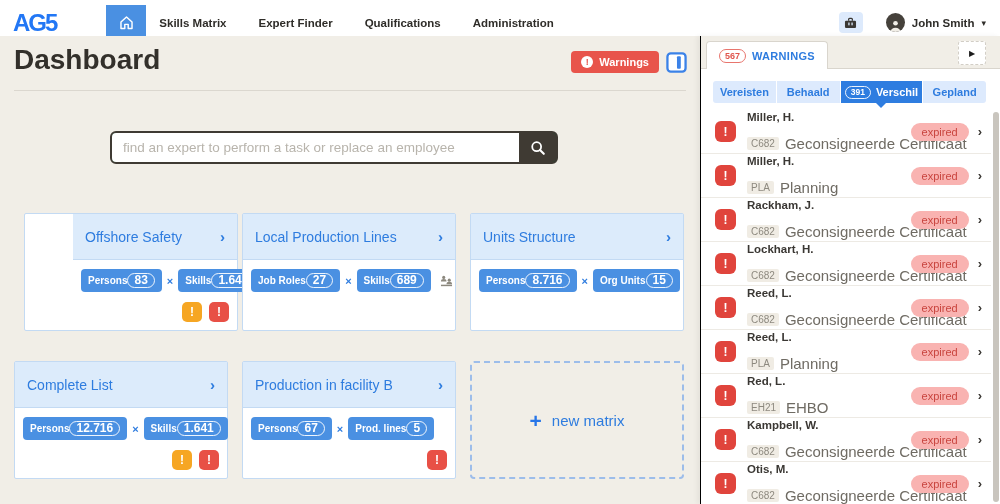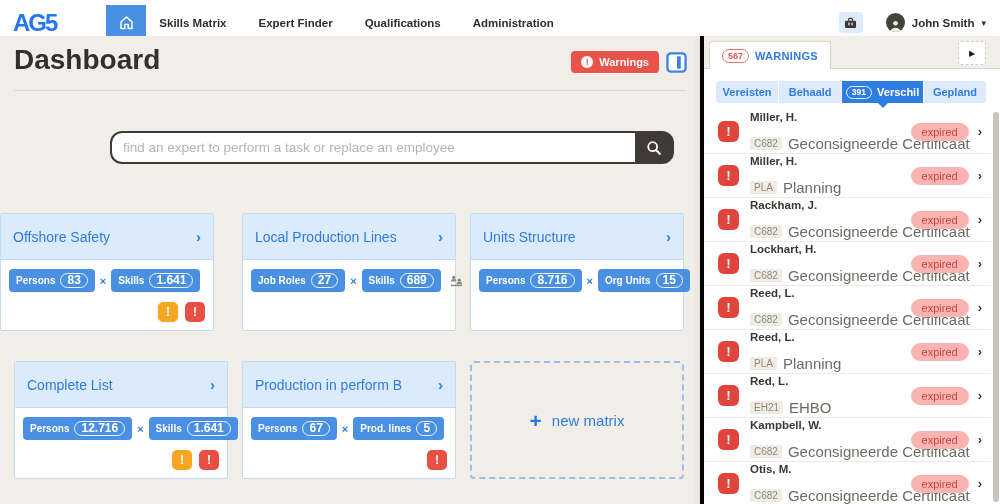--- a/index.html
+++ b/index.html
@@ -21,46 +21,46 @@
 
   
   .main{position:absolute;left:0;top:36px;width:700px;height:468px;background:#f1eee7;}
   .page-title{position:absolute;left:14px;top:8px;margin:0;font-size:28px;font-weight:700;color:#33302b;}
   .head-actions{position:absolute;top:15px;right:13px;display:flex;gap:7px;align-items:center;}
   .warnings-btn{background:#e8544b;color:#fff;font-size:11px;font-weight:700;padding:5px 10px;border-radius:4px;display:flex;gap:6px;align-items:center;cursor:pointer;border:none;}
   .warn-circle{width:12px;height:12px;border-radius:50%;background:#fff;color:#e8544b;font-size:9px;font-weight:900;line-height:12px;text-align:center;}
   .columns-btn{cursor:pointer;display:flex;}
   .divider{position:absolute;top:54px;left:14px;right:14px;border-top:1px solid #dbd7cf;}
 
-  .search{position:absolute;left:110px;top:95px;width:564px;height:33px;display:flex;border:2px solid #3f3a33;border-radius:12px;background:#14532d;box-sizing:border-box;overflow:hidden;}
+  .search{position:absolute;left:110px;top:95px;width:448px;height:33px;display:flex;border:2px solid #3f3a33;border-radius:6px;background:#14532d;box-sizing:border-box;overflow:hidden;}
   .search input{flex:1;border:none;outline:none;padding:0 11px;font-size:13.5px;color:#3a3733;font-family:inherit;background:#fff;}
   .search input::placeholder{color:#b8b4ac;}
   .search-btn{width:37px;background:#3f3a33;border:none;display:flex;align-items:center;justify-content:center;cursor:pointer;flex:none;}
 
   
   .card{position:absolute;width:214px;height:118px;background:#fff;border:1px solid #c3daf3;border-radius:2px;box-sizing:border-box;cursor:pointer;}
   .card-head{height:45px;background:#dcebfb;border-bottom:1px solid #c3daf3;display:flex;align-items:center;justify-content:space-between;padding:0 12px;}
   .card-title{color:#2e7cdf;font-size:14px;}
   .chev{color:#2e7cdf;font-size:15px;font-weight:700;}
   .card-body{padding:9px 0 0 8px;display:flex;align-items:center;}
-  .pill{background:#4a90e2;color:#fff;font-size:10px;font-weight:700;border-radius:4px;padding:4px 7px;display:inline-flex;align-items:center;gap:5px;white-space:nowrap;cursor:pointer;}
+  .pill{background:#4a90e2;color:#fff;font-size:10px;font-weight:700;border-radius:4px;padding:4px 7px;display:inline-flex;align-items:center;white-space:nowrap;cursor:pointer;}
   .pill-count{border:1px solid rgba(255,255,255,0.9);border-radius:9px;padding:0 6px;font-size:12px;line-height:13px;font-weight:700;}
   .x-sep{color:#2e7cdf;font-weight:700;font-size:11px;margin:0 5px;}
   .badges{position:absolute;right:8px;bottom:8px;display:flex;gap:7px;}
   .badge{width:20px;height:20px;border-radius:5px;color:#fff;font-weight:900;font-size:12px;display:flex;align-items:center;justify-content:center;cursor:pointer;}
   .badge.orange{background:#f6a623;}
   .badge.red{background:#e85046;}
   .org-ico{margin-left:9px;display:flex;}
 
   .new-matrix{position:absolute;left:470px;top:325px;width:214px;height:118px;border:2px dashed #9dbdea;border-radius:4px;display:flex;align-items:center;justify-content:center;gap:10px;cursor:pointer;box-sizing:border-box;}
   .plus{font-size:21px;font-weight:700;color:#2776e8;line-height:1;}
   .new-matrix-label{font-size:15px;color:#2e7cdf;}
 
   
-  .sidebar{position:absolute;left:700px;top:36px;width:300px;height:468px;background:#fff;border-left:4px solid #000000;box-shadow:-3px 0 5px rgba(0,0,0,0.05);box-sizing:border-box;}
+  .sidebar{position:absolute;left:700px;top:36px;width:300px;height:468px;background:#fff;border-left:1px solid #000000;box-shadow:-3px 0 5px rgba(0,0,0,0.05);box-sizing:border-box;}
   .tab-strip{position:absolute;top:0;left:0;right:0;height:32px;background:#f1eee7;border-bottom:1px solid #d9d5cd;}
   .warn-tab{position:absolute;left:5px;bottom:-1px;height:27px;background:#fff;border:1px solid #d9d5cd;border-bottom:none;border-radius:4px 4px 0 0;display:flex;align-items:center;gap:6px;padding:0 12px;cursor:pointer;}
   .tab-count{border:1px solid #e8756d;color:#e0564e;font-size:9px;font-weight:700;border-radius:8px;padding:0 5px;line-height:12px;background:#fff;}
   .tab-label{color:#2e7cdf;font-size:11px;font-weight:700;letter-spacing:0.3px;}
   .collapse-btn{position:absolute;right:14px;top:5px;width:26px;height:22px;background:#fff;border:1px dashed #d2cec6;border-radius:3px;display:flex;align-items:center;justify-content:center;font-size:8px;color:#1a1a1a;cursor:pointer;}
 
   .seg-wrap{position:absolute;top:45px;left:12px;right:14px;height:22px;display:flex;}
   .seg{flex:1;background:#ddeafd;color:#2e7cdf;font-size:11px;font-weight:700;display:flex;align-items:center;justify-content:center;gap:5px;border-right:1px solid #fff;cursor:pointer;position:relative;white-space:nowrap;}
   .seg:first-child{border-radius:3px 0 0 3px;}
   .seg:last-child{border-radius:0 3px 3px 0;border-right:none;}
@@ -146,21 +146,21 @@
     <div class="search">
       <input type="text" placeholder="find an expert to perform a task or replace an employee" style="">
       <button class="search-btn">
         <svg width="16" height="16" viewBox="0 0 18 18">
             <circle cx="7.5" cy="7.5" r="5" fill="none" stroke="#fff" stroke-width="2"></circle>
             <line x1="11.2" y1="11.2" x2="15.5" y2="15.5" stroke="#fff" stroke-width="2.4" stroke-linecap="round"></line>
           </svg>
       </button>
     </div>
 
-    <div class="card" style="left:0;top:177px;">
+    <div class="card" style="left:24px;top:177px;padding-left:48px;">
       <div class="card-head">
         <span class="card-title">Offshore Safety</span>
         <span class="chev">›</span>
       </div>
       <div class="card-body">
         <span class="pill">
           <span>Persons</span>
           <span class="pill-count">83</span>
         </span>
         <span class="x-sep">×</span>
@@ -237,21 +237,21 @@
         </span>
       </div>
       <div class="badges">
         <span class="badge orange">!</span>
         <span class="badge red">!</span>
       </div>
     </div>
 
     <div class="card" style="left:242px;top:325px;">
       <div class="card-head">
-        <span class="card-title">Production in perform B</span>
+        <span class="card-title">Production in facility B</span>
         <span class="chev">›</span>
       </div>
       <div class="card-body">
         <span class="pill">
           <span>Persons</span>
           <span class="pill-count">67</span>
         </span>
         <span class="x-sep">×</span>
         <span class="pill">
           <span>Prod. lines</span>

